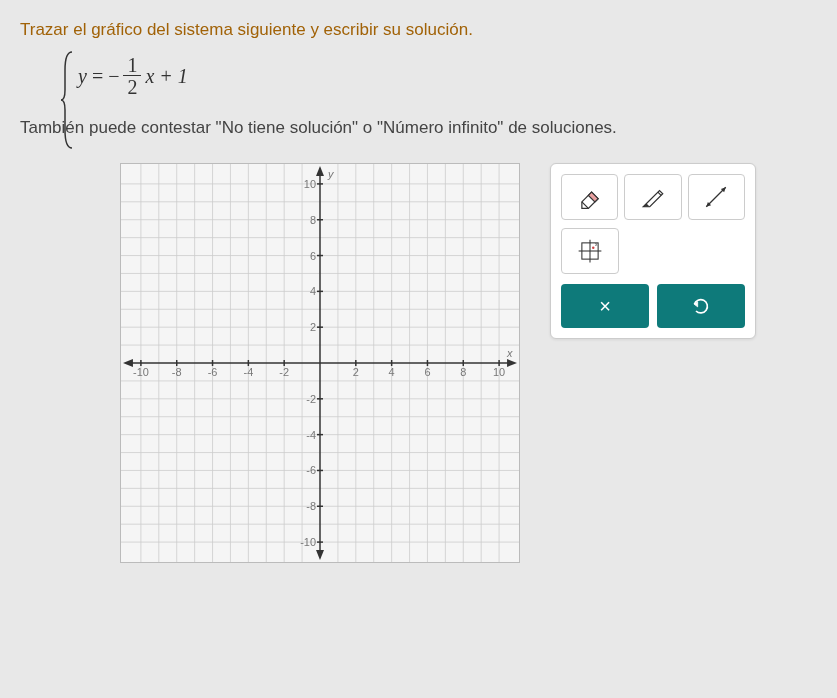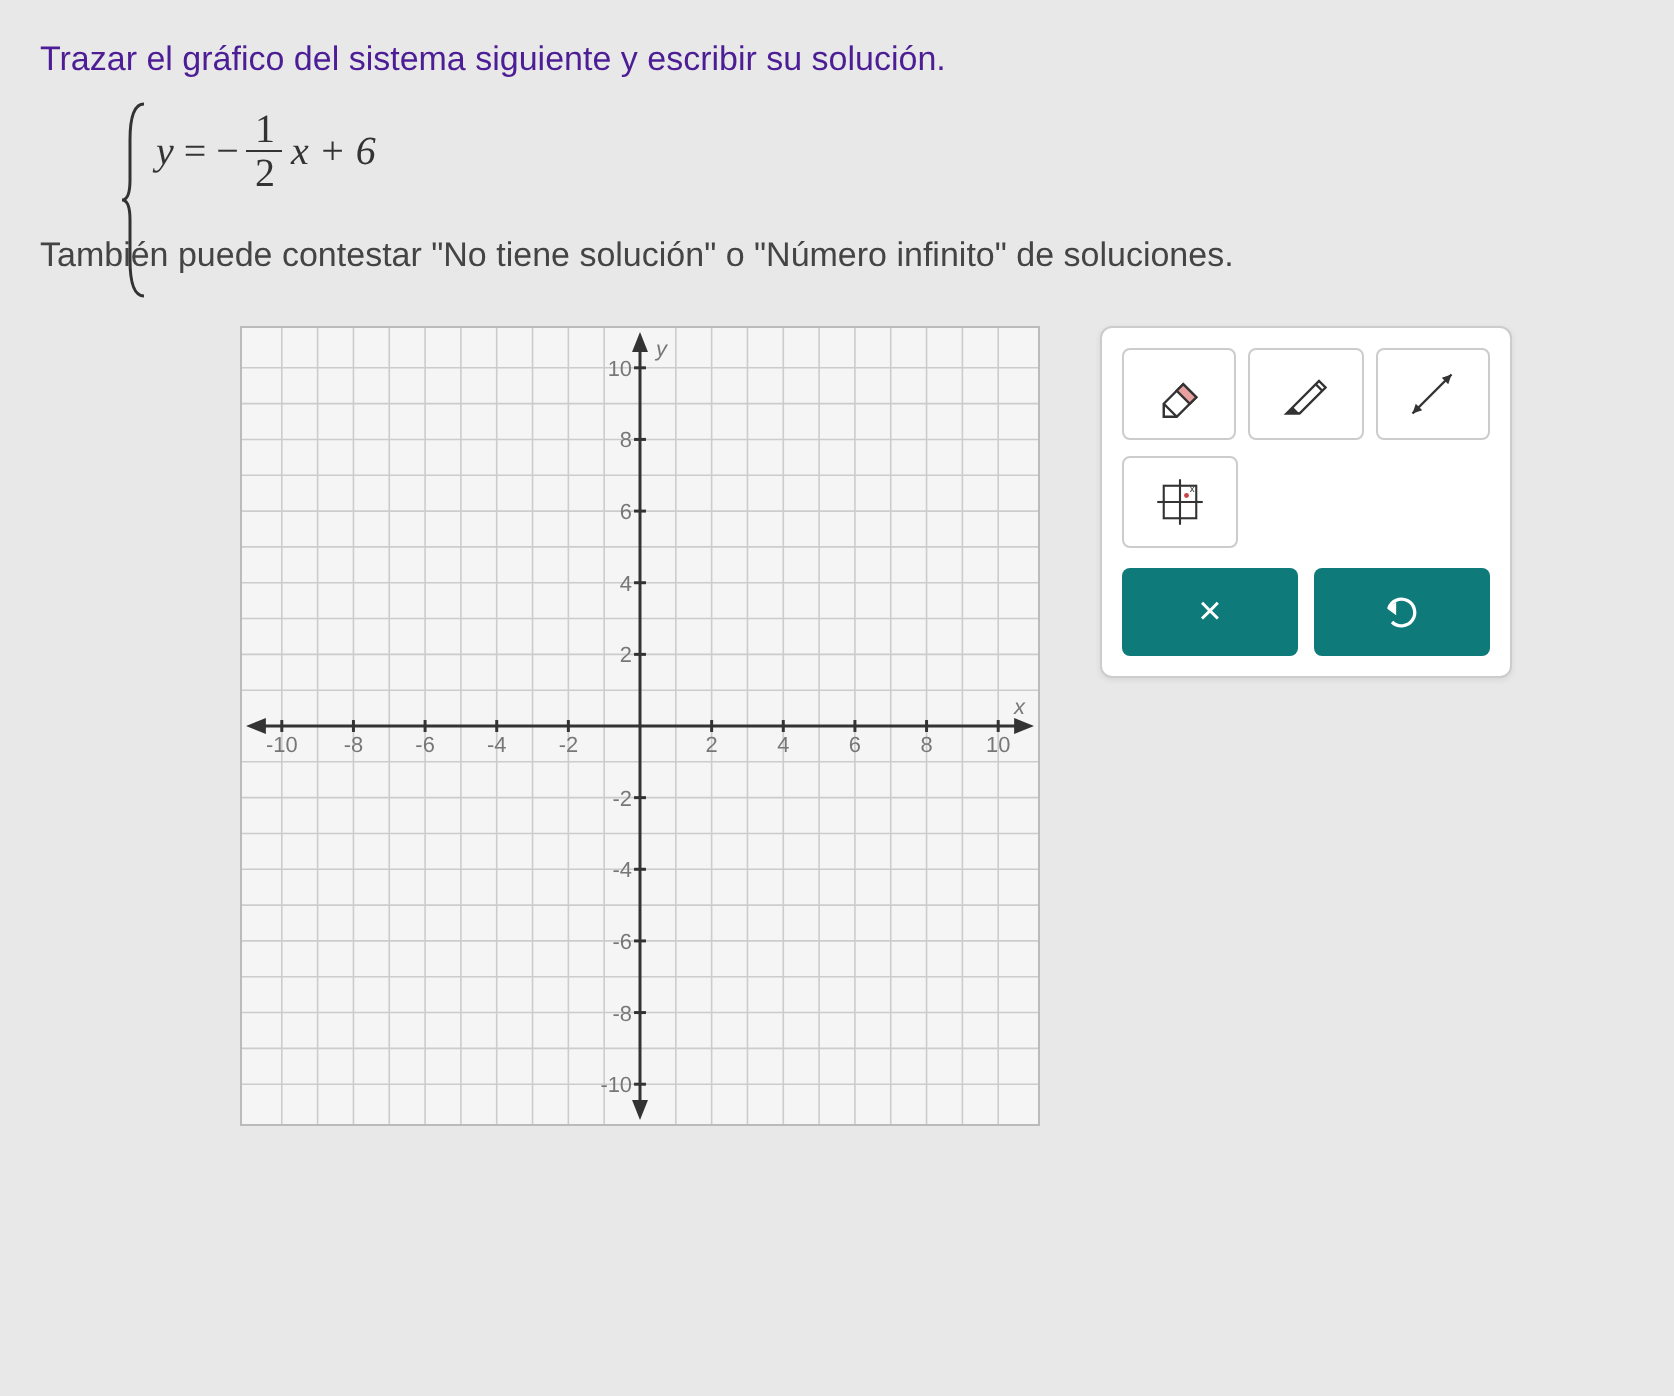--- a/index.html
+++ b/index.html
@@ -6,21 +6,21 @@
     body {
       font-family: Arial, sans-serif;
       background: #e8e8e8;
       padding: 20px;
       width: 837px;
       color: #333;
     }
     .instruction {
       font-size: 17px;
       margin-bottom: 15px;
-      color: #4c1d95;
+      color: #a16207;
     }
     .system {
       margin-left: 40px;
       margin-bottom: 20px;
       position: relative;
       padding-left: 18px;
     }
     .brace {
       position: absolute;
       left: 0;
@@ -128,21 +128,21 @@
       <path d="M 12 2 Q 5 2 5 20 L 5 40 Q 5 50 1 50 Q 5 50 5 60 L 5 80 Q 5 98 12 98" stroke="#333" stroke-width="1.5" fill="none"></path>
     </svg>
   </div>
   <div class="eq-line">
     <span>y</span>
     <span style="font-style:normal; white-space:pre;"> = −</span>
     <span class="frac">
       <span class="num">1</span>
       <span class="den">2</span>
     </span>
-    <span>x + 6</span>
+    <span>x + 1</span>
   </div>
 </div>
 
 <div class="sub-instruction">También puede contestar "No tiene solución" o "Número infinito" de soluciones.</div>
 
 <div class="work-area">
   <div class="graph-container">
     <svg class="graph-svg" viewBox="0 0 400 400">
 
       <g stroke="#ccc" stroke-width="0.8">

